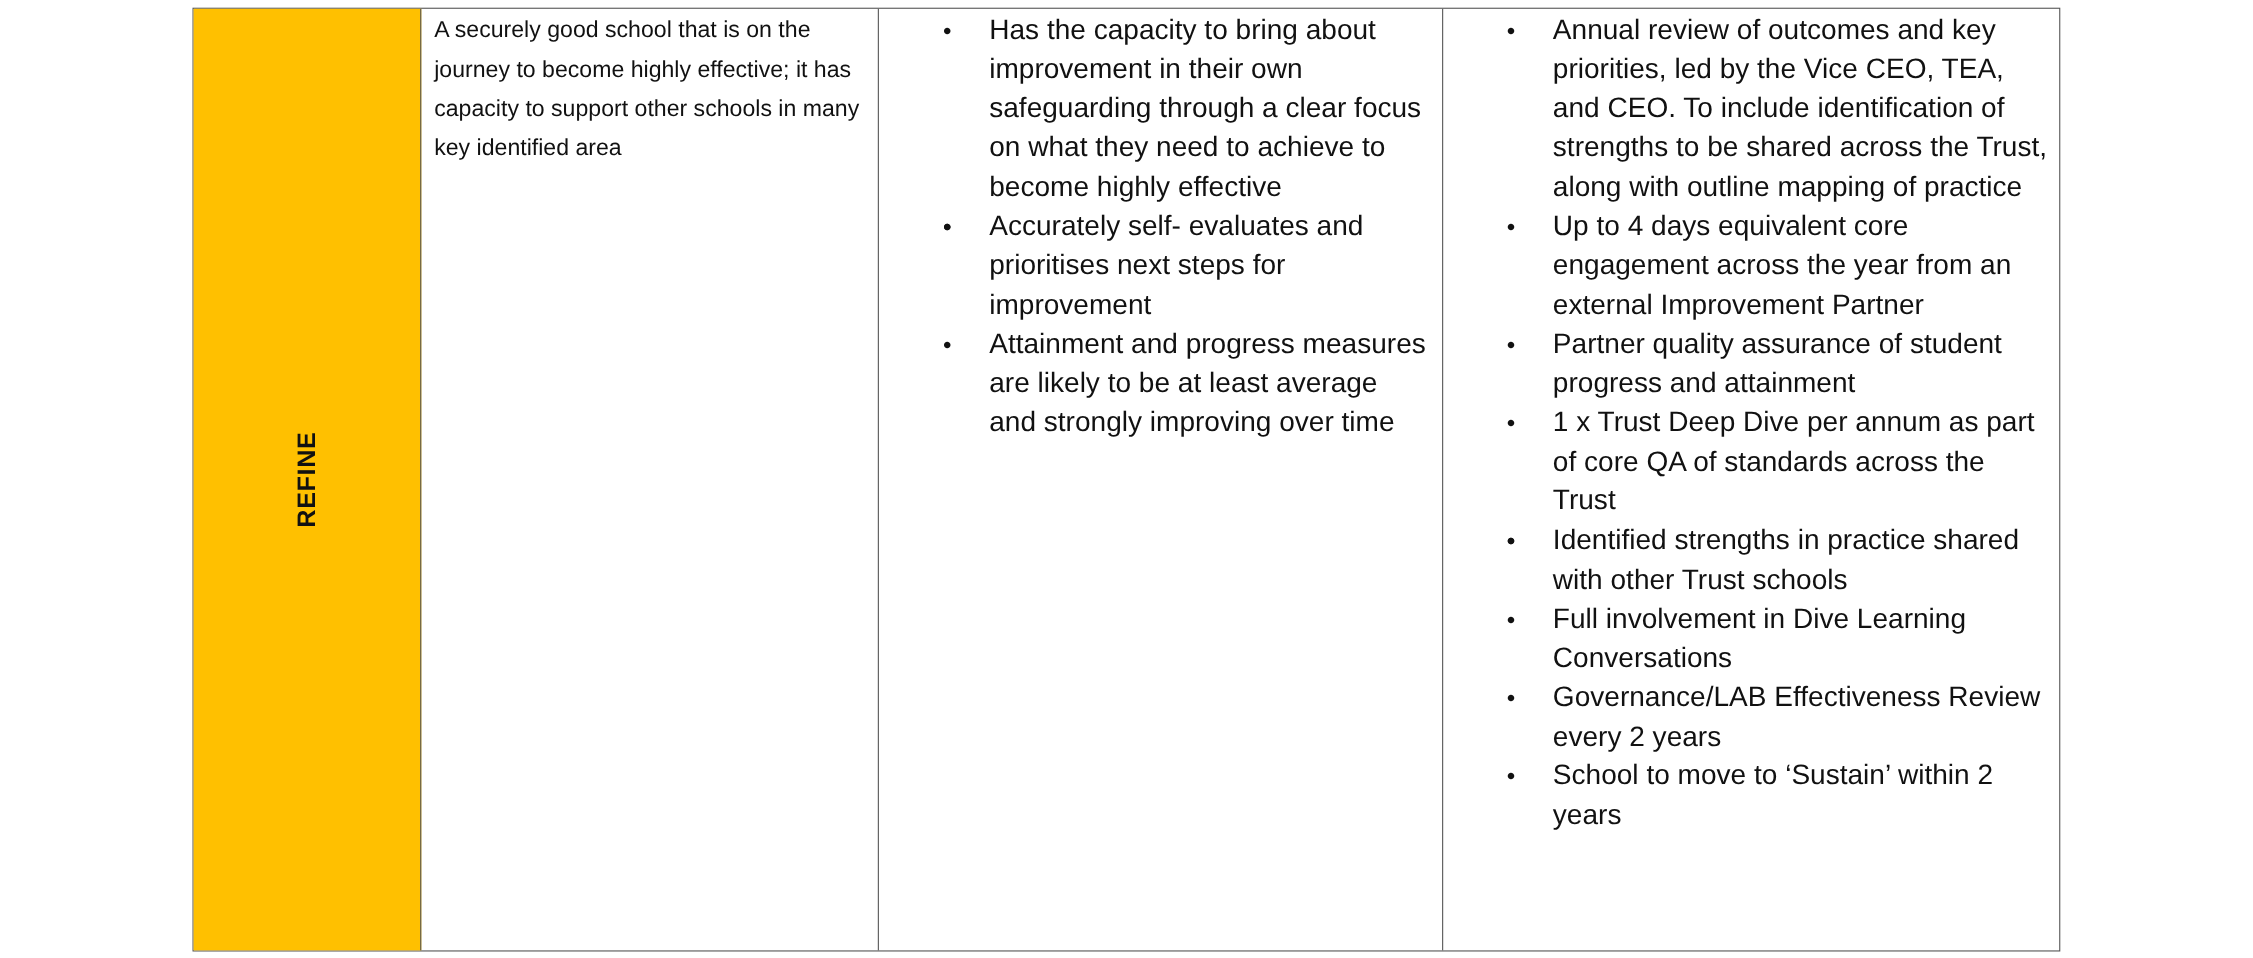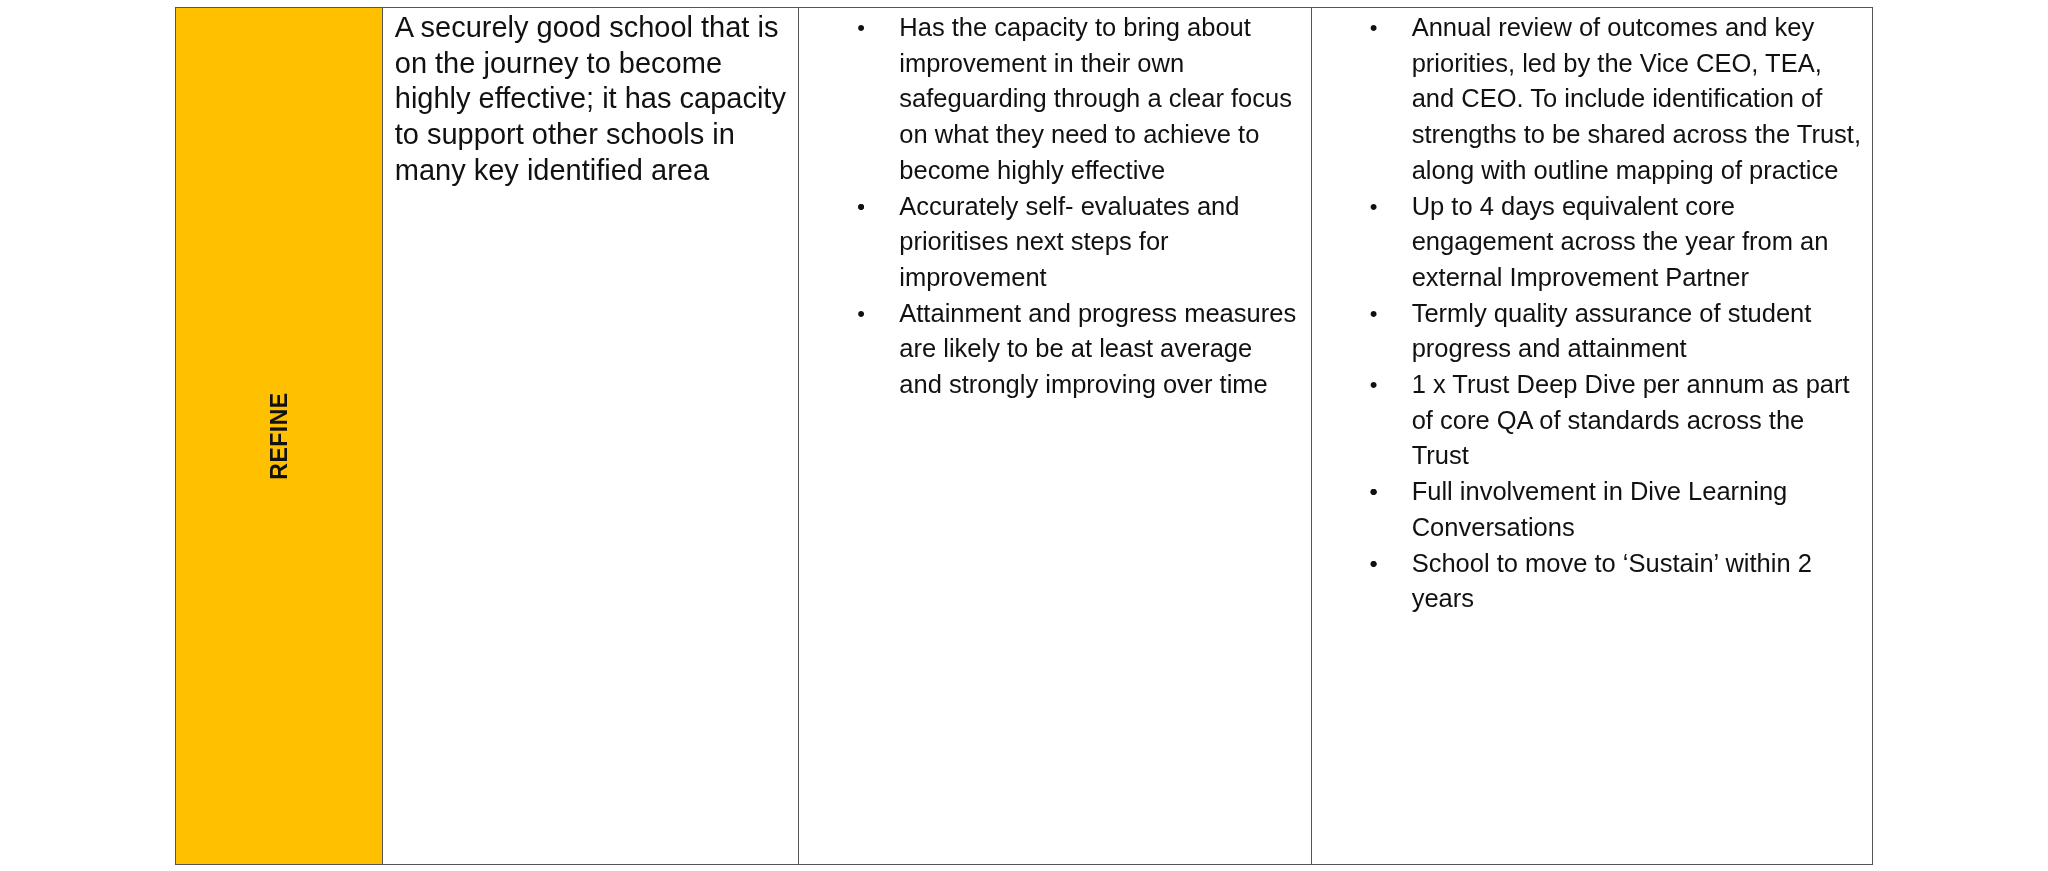--- a/index.html
+++ b/index.html
@@ -9,21 +9,21 @@
          border: 1.5px solid #555; box-sizing: border-box; display: flex; }
   .cell { box-sizing: border-box; height: 100%; border-right: 1.5px solid #555; position: relative; }
   .cell:last-child { border-right: none; }
   .c0 { width: 207px; background: #FFC000; }
   .c1 { width: 417px; padding: 2px 10px 0 12px; }
   .c2 { width: 513px; }
   .c3 { width: 561px; }
   .vlabel { position: absolute; left: 50%; top: 50%;
             transform: translate(-50%, -50%) rotate(-90deg);
             font-weight: bold; font-size: 23px; letter-spacing: 0.5px; white-space: nowrap; }
-  .desc { font-size: 29px; line-height: 35.7px; margin: 0; }
+  .desc { font-size: 21px; line-height: 35.7px; margin: 0; }
   ul { list-style: none; margin: 0; padding: 0; }
   li { position: relative; font-size: 25.5px; line-height: 35.7px; }
   .c2 ul { padding: 2px 10px 0 100px; }
   .c3 ul { padding: 2px 10px 0 100px; }
   li .bullet { position: absolute; left: -42px; top: 0; font-size: 22px; }
 </style>
 </head>
 <body>
 
 <div class="tbl">
@@ -38,22 +38,22 @@
       <li><span class="bullet">•</span><span>Has the capacity to bring about improvement in their own safeguarding through a clear focus on what they need to achieve to become highly effective</span></li>
       <li><span class="bullet">•</span></li>
       <li><span class="bullet">•</span><span>Accurately self- evaluates and prioritises next steps for improvement</span></li>
       <li><span class="bullet">•</span><span>Attainment and progress measures are likely to be at least average and strongly improving over time</span></li>
     </ul>
   </div>
   <div class="cell c3">
     <ul>
       <li><span class="bullet">•</span><span>Annual review of outcomes and key priorities, led by the Vice CEO, TEA, and CEO. To include identification of strengths to be shared across the Trust, along with outline mapping of practice</span></li>
       <li><span class="bullet">•</span><span>Up to 4 days equivalent core engagement across the year from an external Improvement Partner</span></li>
-      <li><span class="bullet">•</span><span>Termly quality assurance of student progress and attainment</span></li>
+      <li><span class="bullet">•</span><span>Partner quality assurance of student progress and attainment</span></li>
       <li><span class="bullet">•</span><span>1 x Trust Deep Dive per annum as part of core QA of standards across the Trust</span></li>
       <li><span class="bullet">•</span></li>
-      <li><span class="bullet">•</span></li>
+      <li><span class="bullet">•</span><span>Identified strengths in practice shared with other Trust schools</span></li>
       <li><span class="bullet">•</span><span>Full involvement in Dive Learning Conversations</span></li>
-      <li><span class="bullet">•</span></li>
+      <li><span class="bullet">•</span><span>Governance/LAB Effectiveness Review every 2 years</span></li>
       <li><span class="bullet">•</span><span>School to move to ‘Sustain’ within 2 years</span></li>
     </ul>
   </div>
 </div>
 
 </body></html>

